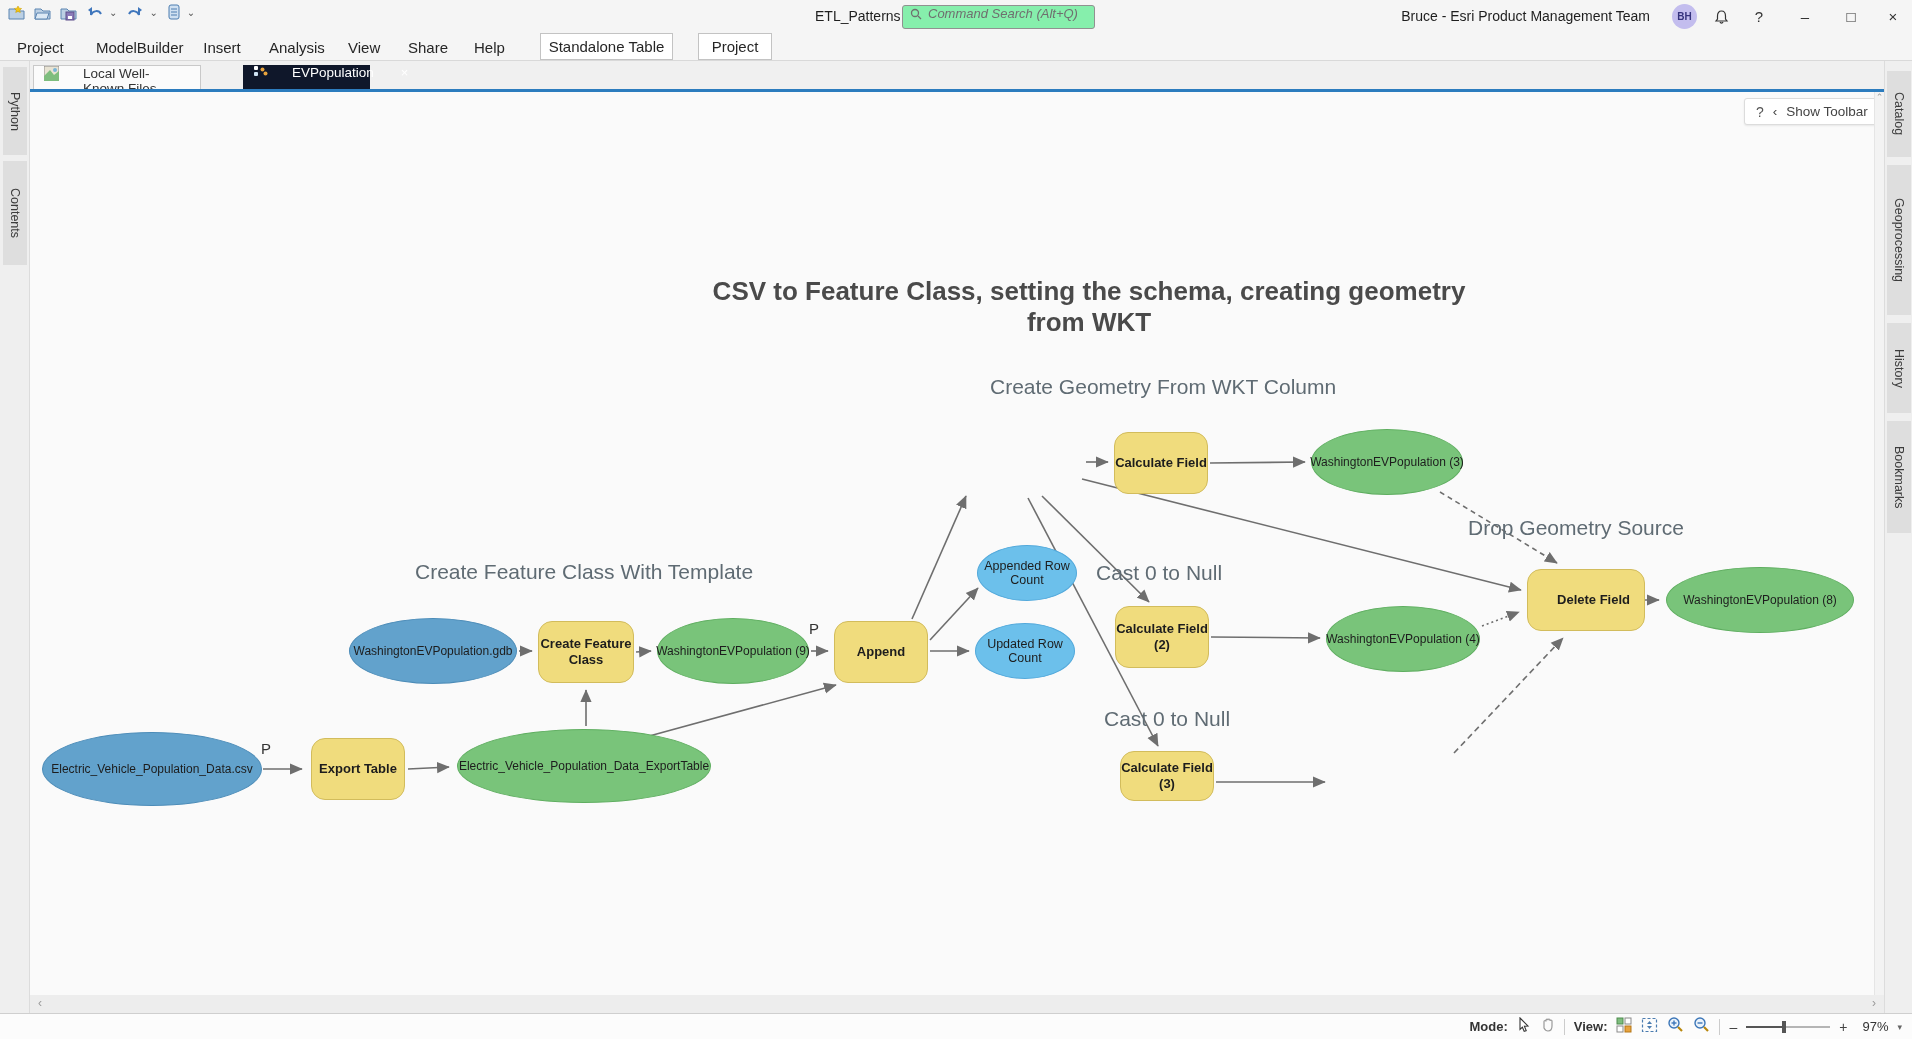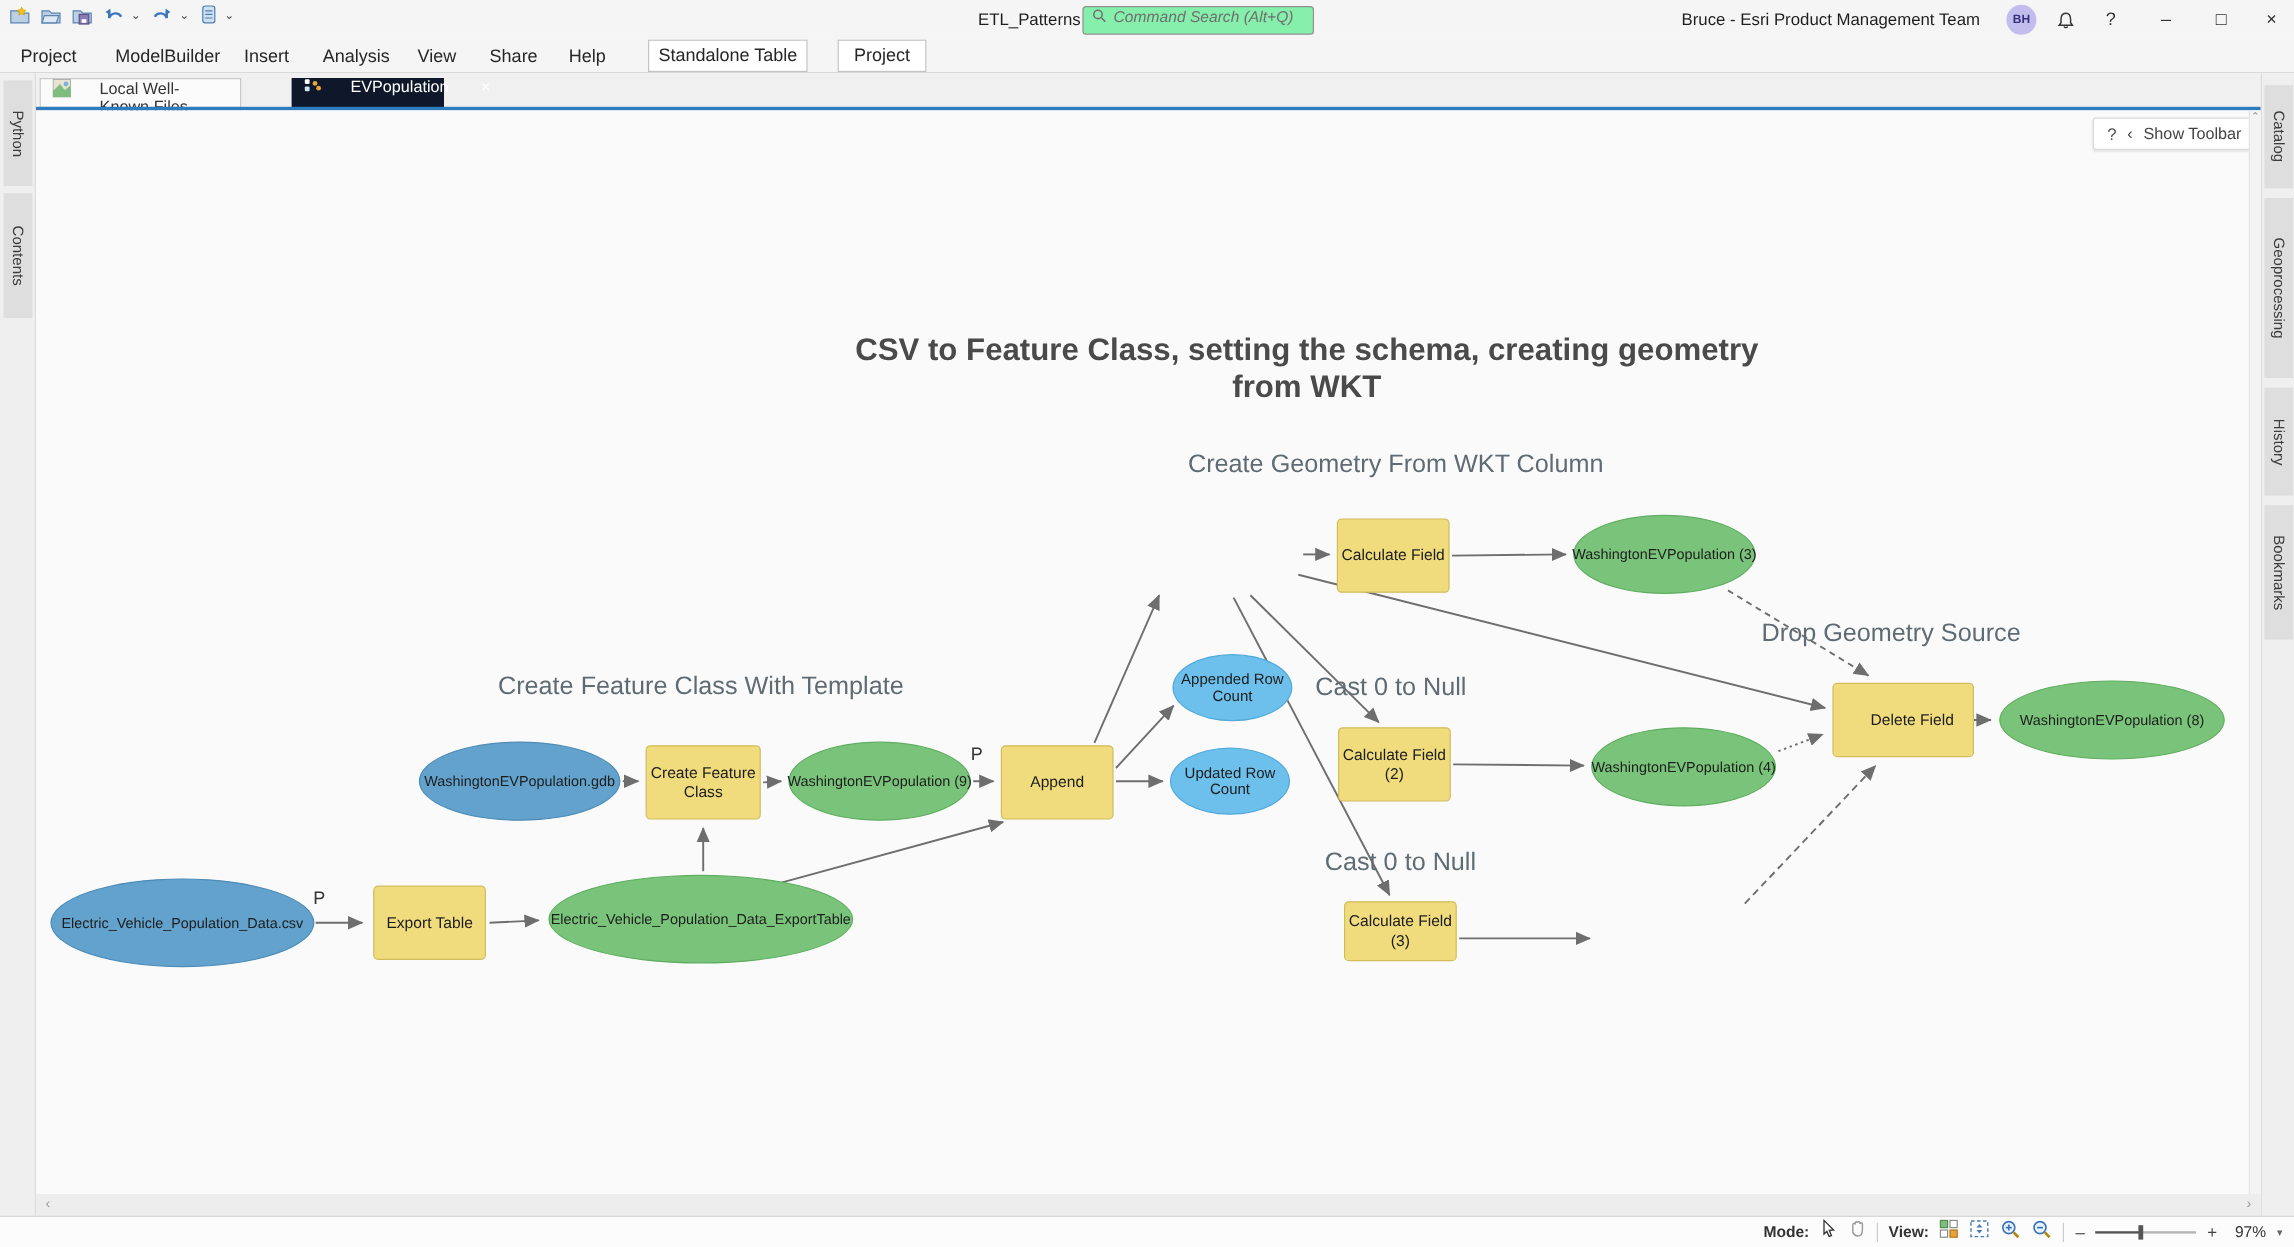--- a/index.html
+++ b/index.html
@@ -41,21 +41,21 @@
   .vtab { position:absolute; writing-mode:vertical-rl; font-size:12.5px; color:#3c3c3c; background:#dedede;
     display:flex; align-items:center; justify-content:center; padding:10px 0; }
   .side-strip.left .vtab { left:3px; width:24px; }
   .side-strip.right .vtab { left:2px; width:24px; }
   
   .canvas { position:absolute; left:30px; top:92px; width:1854px; height:903px; background:#fafafa; overflow:hidden; }
   .edges { position:absolute; left:0; top:0; }
   .node { position:absolute; display:flex; align-items:center; justify-content:center; text-align:center; color:#1d1d1d; }
   .ellipse { border-radius:50%; }
   .ellipse span { font-size:12px; white-space:nowrap; }
-  .tool { border-radius:4px; }
+  .tool { border-radius:14px;font-weight:bold; }
   .tool span { font-size:13px; line-height:1.25; }
   .n-green { background:var(--node-green); border:1.5px solid var(--node-green-border); }
   .n-blue { background:var(--node-blue); border:1.5px solid var(--node-blue-border); }
   .n-lblue { background:var(--node-lightblue); border:1.5px solid var(--node-lightblue-border); }
   .n-yellow { background:var(--node-yellow); border:1.5px solid var(--node-yellow-border); }
   .diagram-title { position:absolute; left:669px; top:184px; width:780px; text-align:center;
     font-size:26px; font-weight:bold; color:#4a4a4a; }
   .group-label { position:absolute; font-size:21px; color:#5f6b73; white-space:nowrap; }
   .p-marker { position:absolute; font-size:15px; color:#333; }
   .show-toolbar { position:absolute; left:1714px; top:6px; height:27px; background:#fff; border:1px solid #dcdcdc;

